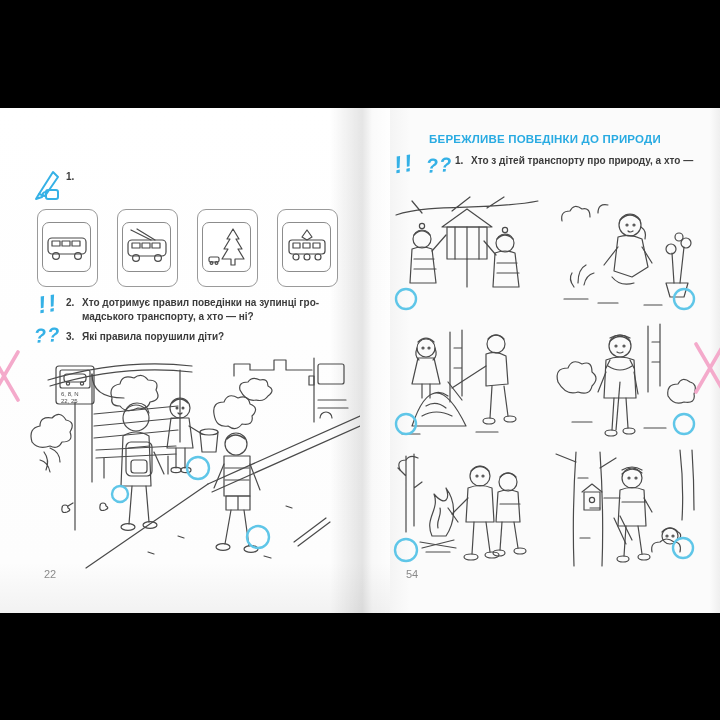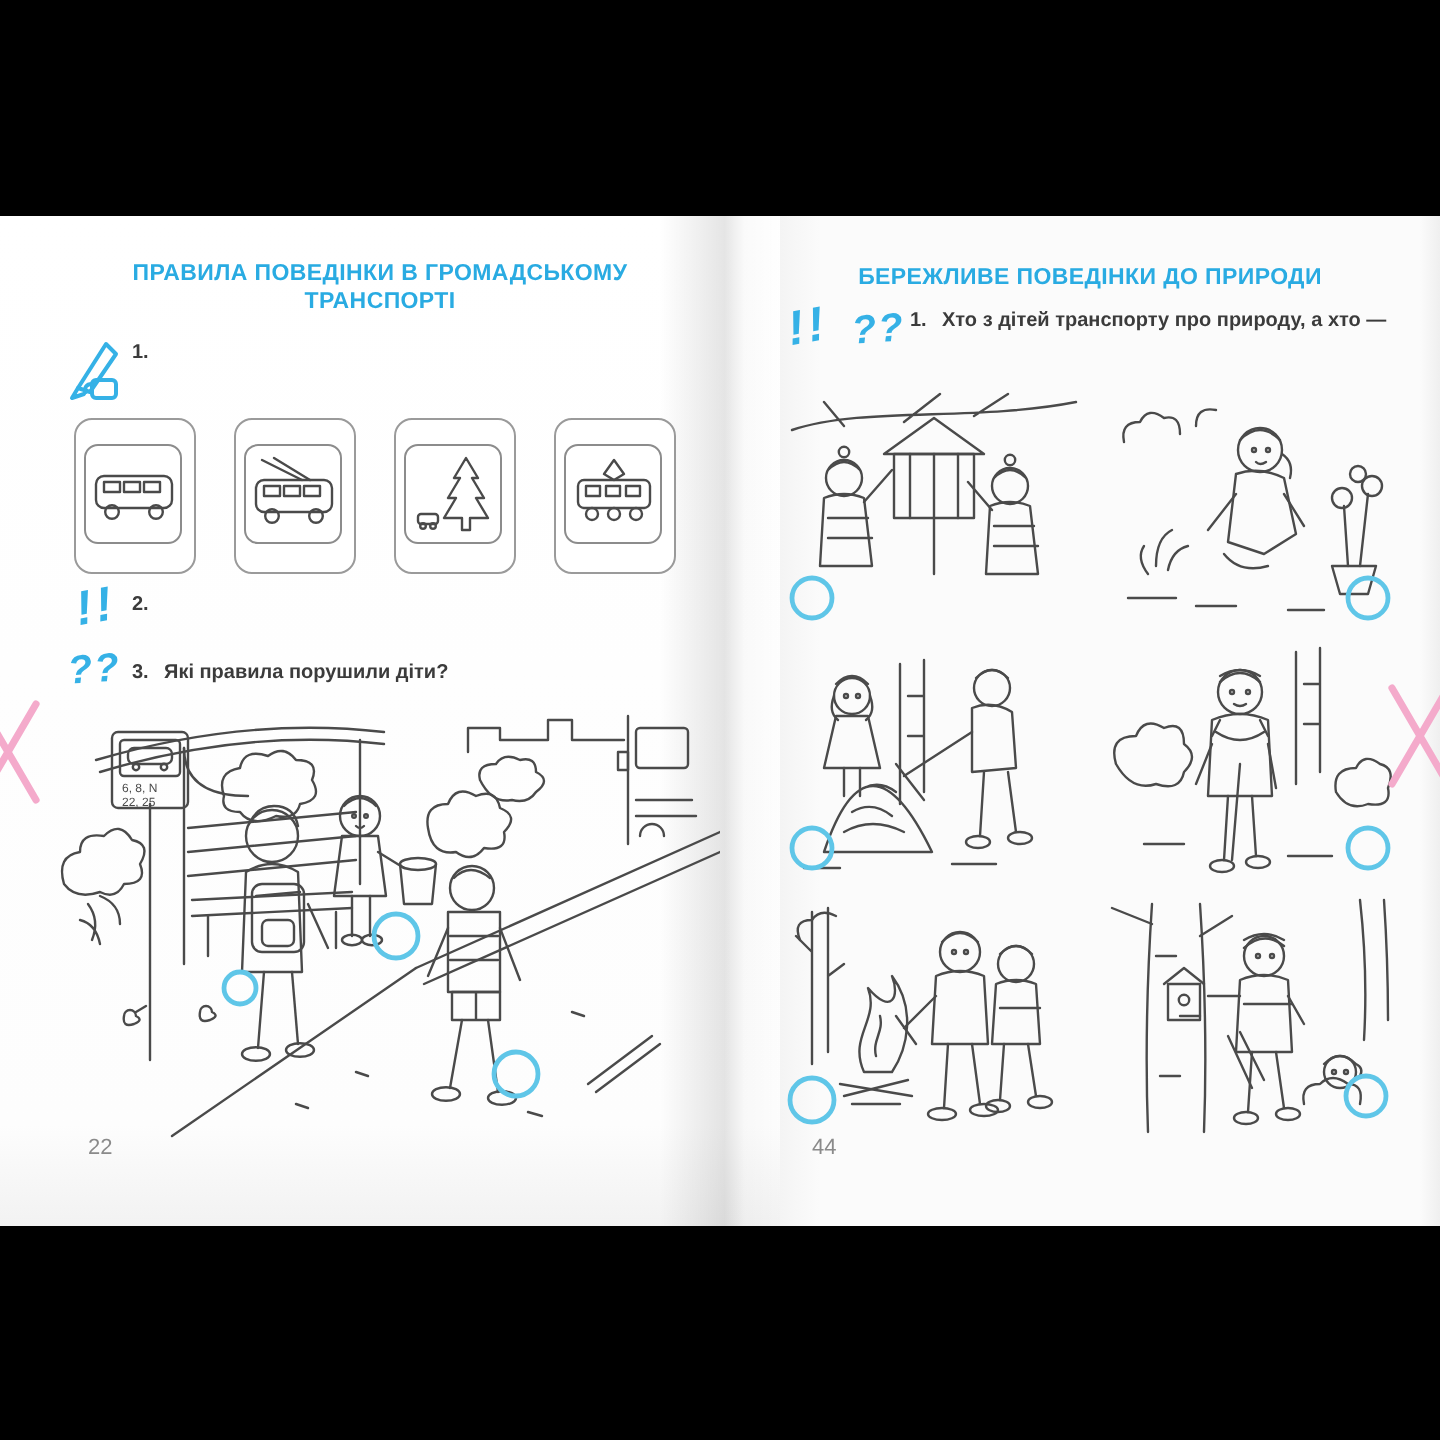--- a/index.html
+++ b/index.html
@@ -51,24 +51,20 @@
   .pgnum{position:absolute;color:#8a8a8a;font-size:11px;}
   .crop-x{position:absolute;}
 </style>
 </head>
 <body>
 
 <div class="book">
   <div class="page-right-tint"></div>
   <div class="gutter"></div>
 
-  <div class="title t-left">
-    <div>ПРАВИЛА ПОВЕДІНКИ В ГРОМАДСЬКОМУ</div>
-    <div>ТРАНСПОРТІ</div>
-  </div>
 
   <svg class="pen-icon" style="left:33px;top:60px;" width="32" height="36" viewBox="0 0 32 36">
     <g stroke="#35b1e6" stroke-width="2" fill="none" stroke-linecap="round" stroke-linejoin="round">
       <path d="M6,26 L20,4 L25,9 L12,28 Z"></path>
       <path d="M6,26 L3,31 L9,29"></path>
       <rect x="13" y="22" width="12" height="9" rx="2"></rect>
       <path d="M13,24 C10,24 9,26 10,28"></path>
     </g>
   </svg>
 
@@ -123,20 +119,24 @@
         <circle cx="11" cy="29" r="3"></circle>
           <circle cx="22" cy="29" r="3"></circle>
           <circle cx="33" cy="29" r="3"></circle>
       </svg>
     </div>
   </div>
 
   <div class="icon-blue excl" style="left:38px;top:182px;">!!</div>
   <div class="q" style="left:66px;top:188px;width:292px;">
     <span class="q-num">2.</span>
+    <div>
+      <div>Хто дотримує правил поведінки на зупинці гро-</div>
+      <div>мадського транспорту, а хто — ні?</div>
+    </div>
   </div>
 
   <div class="icon-blue ques" style="left:34px;top:216px;">??</div>
   <div class="q" style="left:66px;top:222px;width:292px;">
     <span class="q-num">3.</span>
     <div>
       <div>Які правила порушили діти?</div>
     </div>
   </div>
 
@@ -386,21 +386,21 @@
     <ellipse cx="75" cy="111" rx="6" ry="3"></ellipse>
       <ellipse cx="96" cy="109" rx="6" ry="3"></ellipse>
     <circle cx="122" cy="88" r="8"></circle>
       <path d="M114,84 q8,-8 16,0 q4,2 2,6"></path>
     <circle cx="119" cy="88" r="1"></circle>
       <circle cx="125" cy="88" r="1"></circle>
     <path d="M104,104 q-2,-10 8,-10 q6,-6 14,0 q8,0 6,10"></path>
     <circle class="ans" cx="135" cy="100" r="10"></circle>
   </svg>
 
-  <div class="pgnum" style="left:406px;top:460px;">44</div>
+  <div class="pgnum" style="left:406px;top:460px;">54</div>
 </div>
 
 <svg class="crop-x" style="left:-12px;top:348px;" width="34" height="56" viewBox="0 0 34 56">
   <g stroke="#f4aacb" stroke-width="3.6" stroke-linecap="round" fill="none">
     <line x1="2" y1="4" x2="30" y2="52"></line>
       <line x1="30" y1="4" x2="2" y2="52"></line>
   </g>
 </svg>
 <svg class="crop-x" style="left:694px;top:340px;" width="34" height="56" viewBox="0 0 34 56">
   <g stroke="#f4aacb" stroke-width="3.6" stroke-linecap="round" fill="none">

